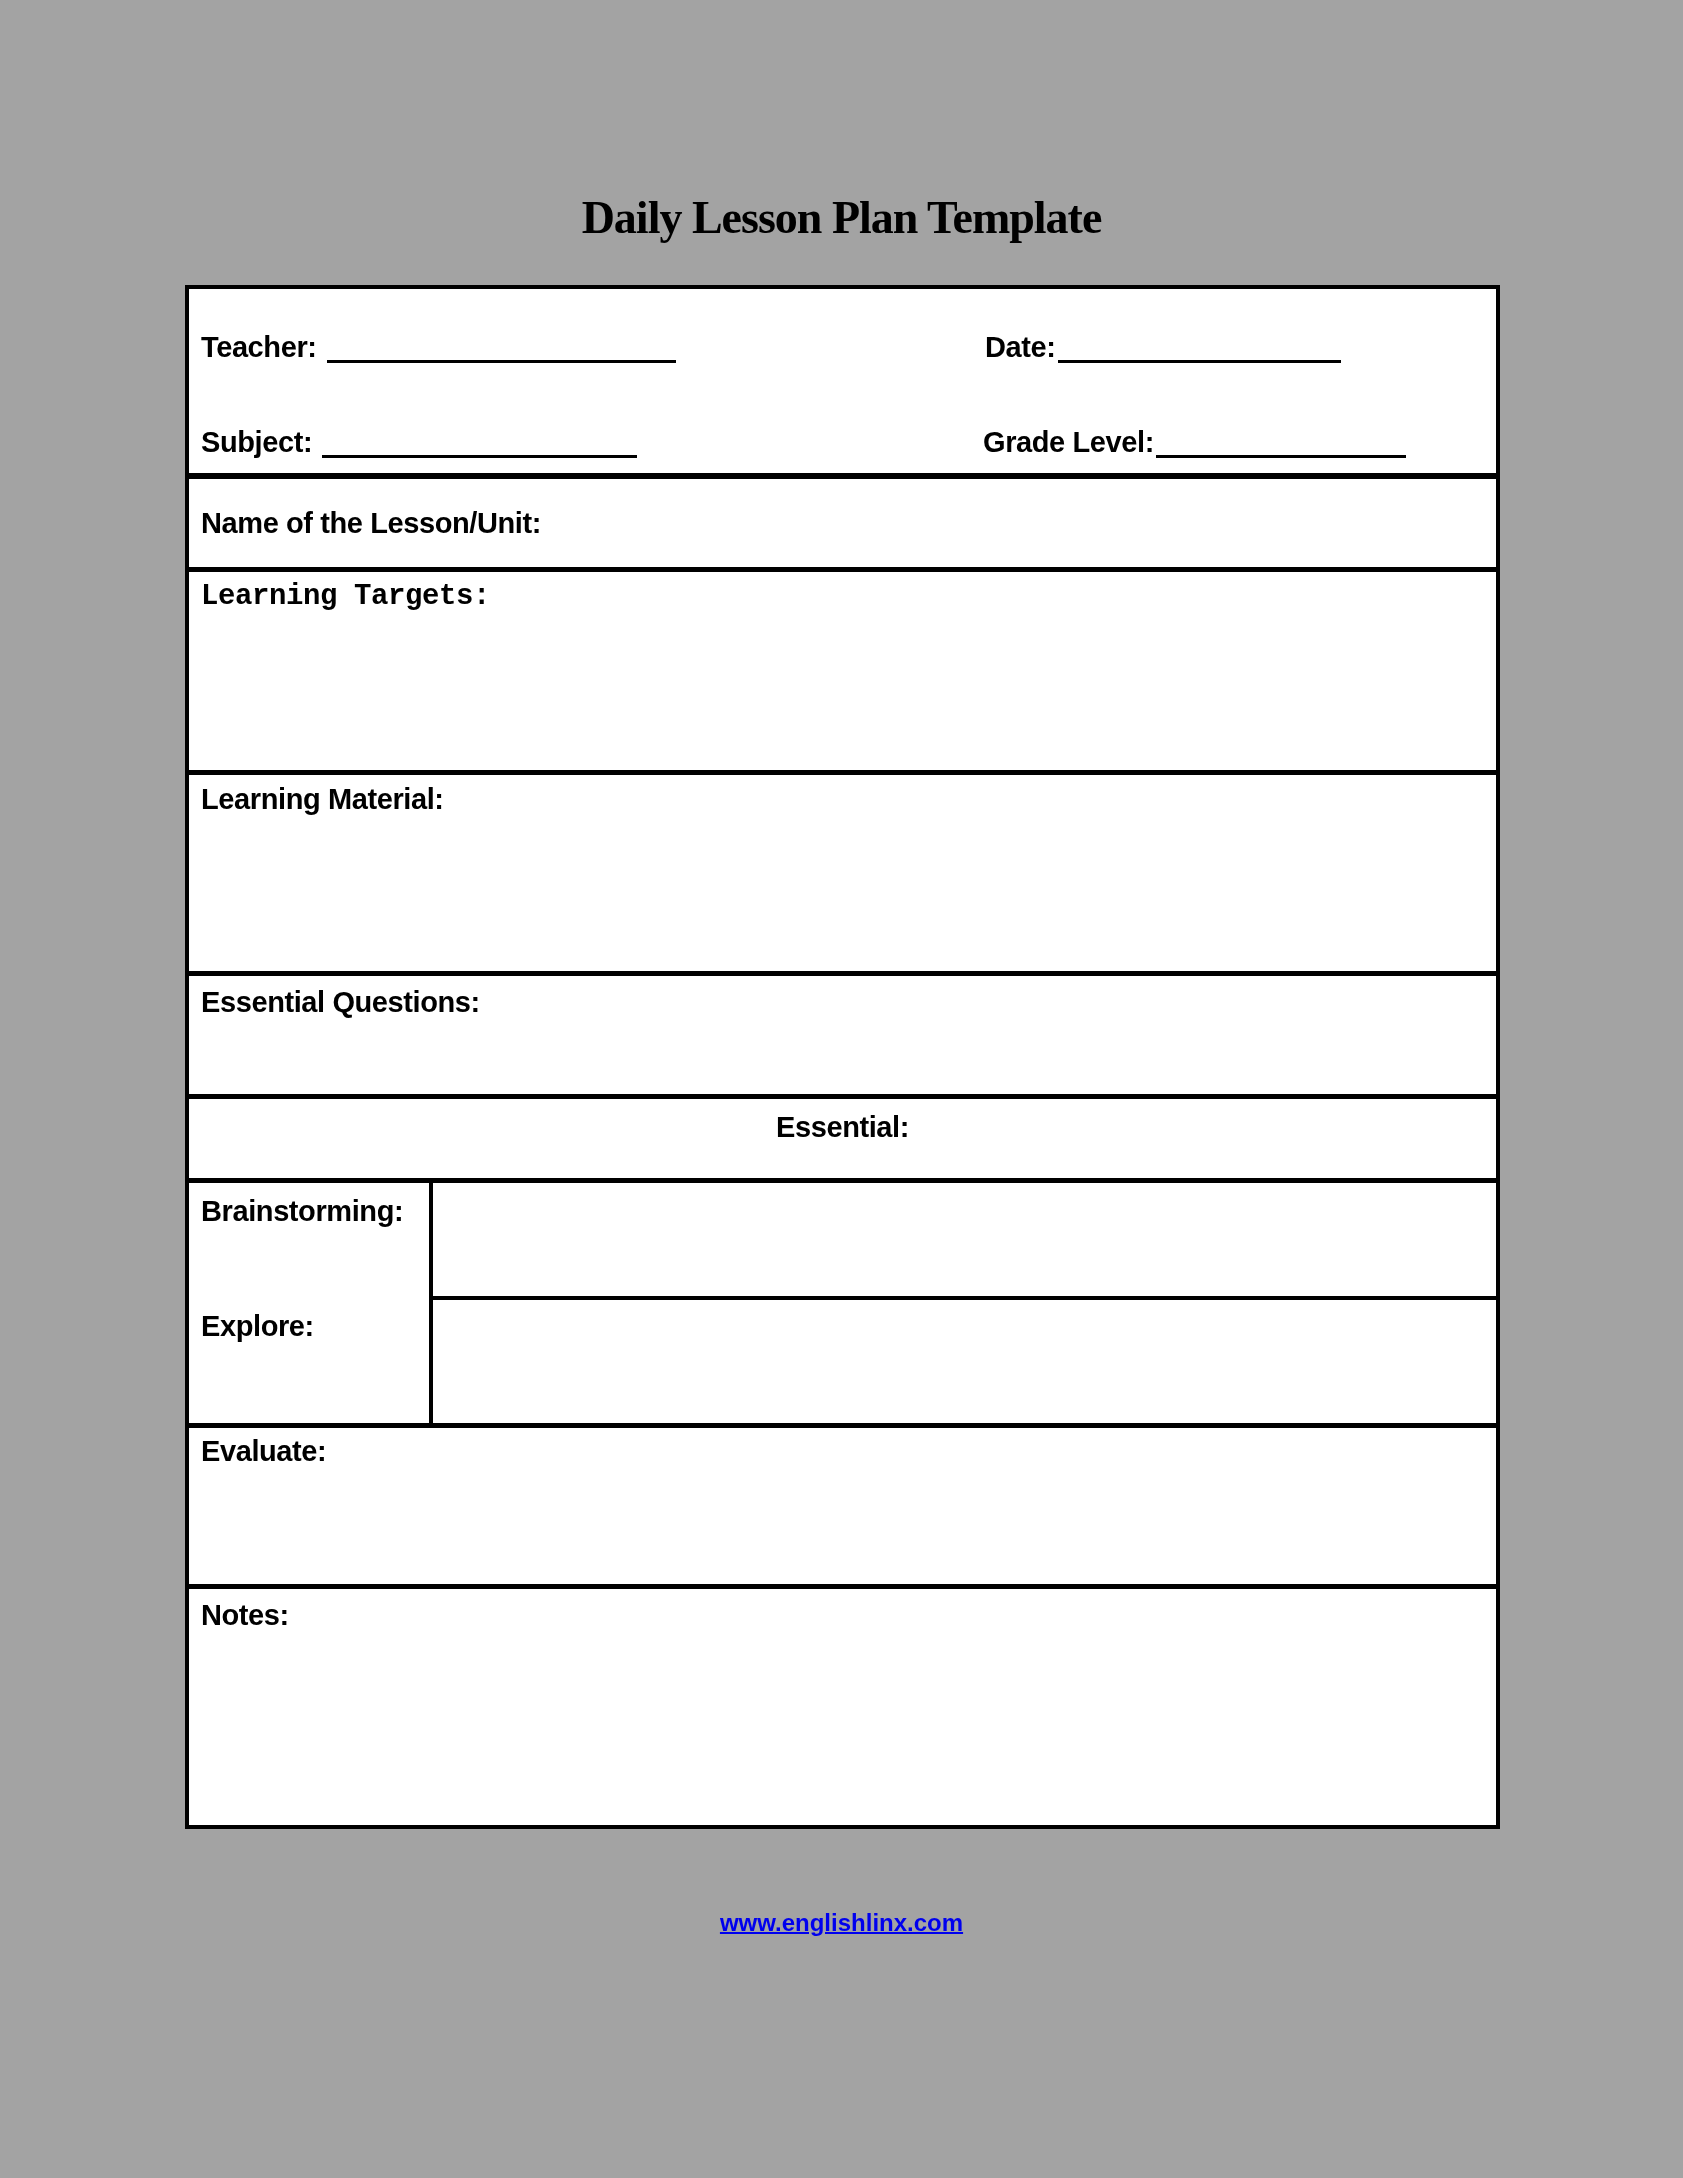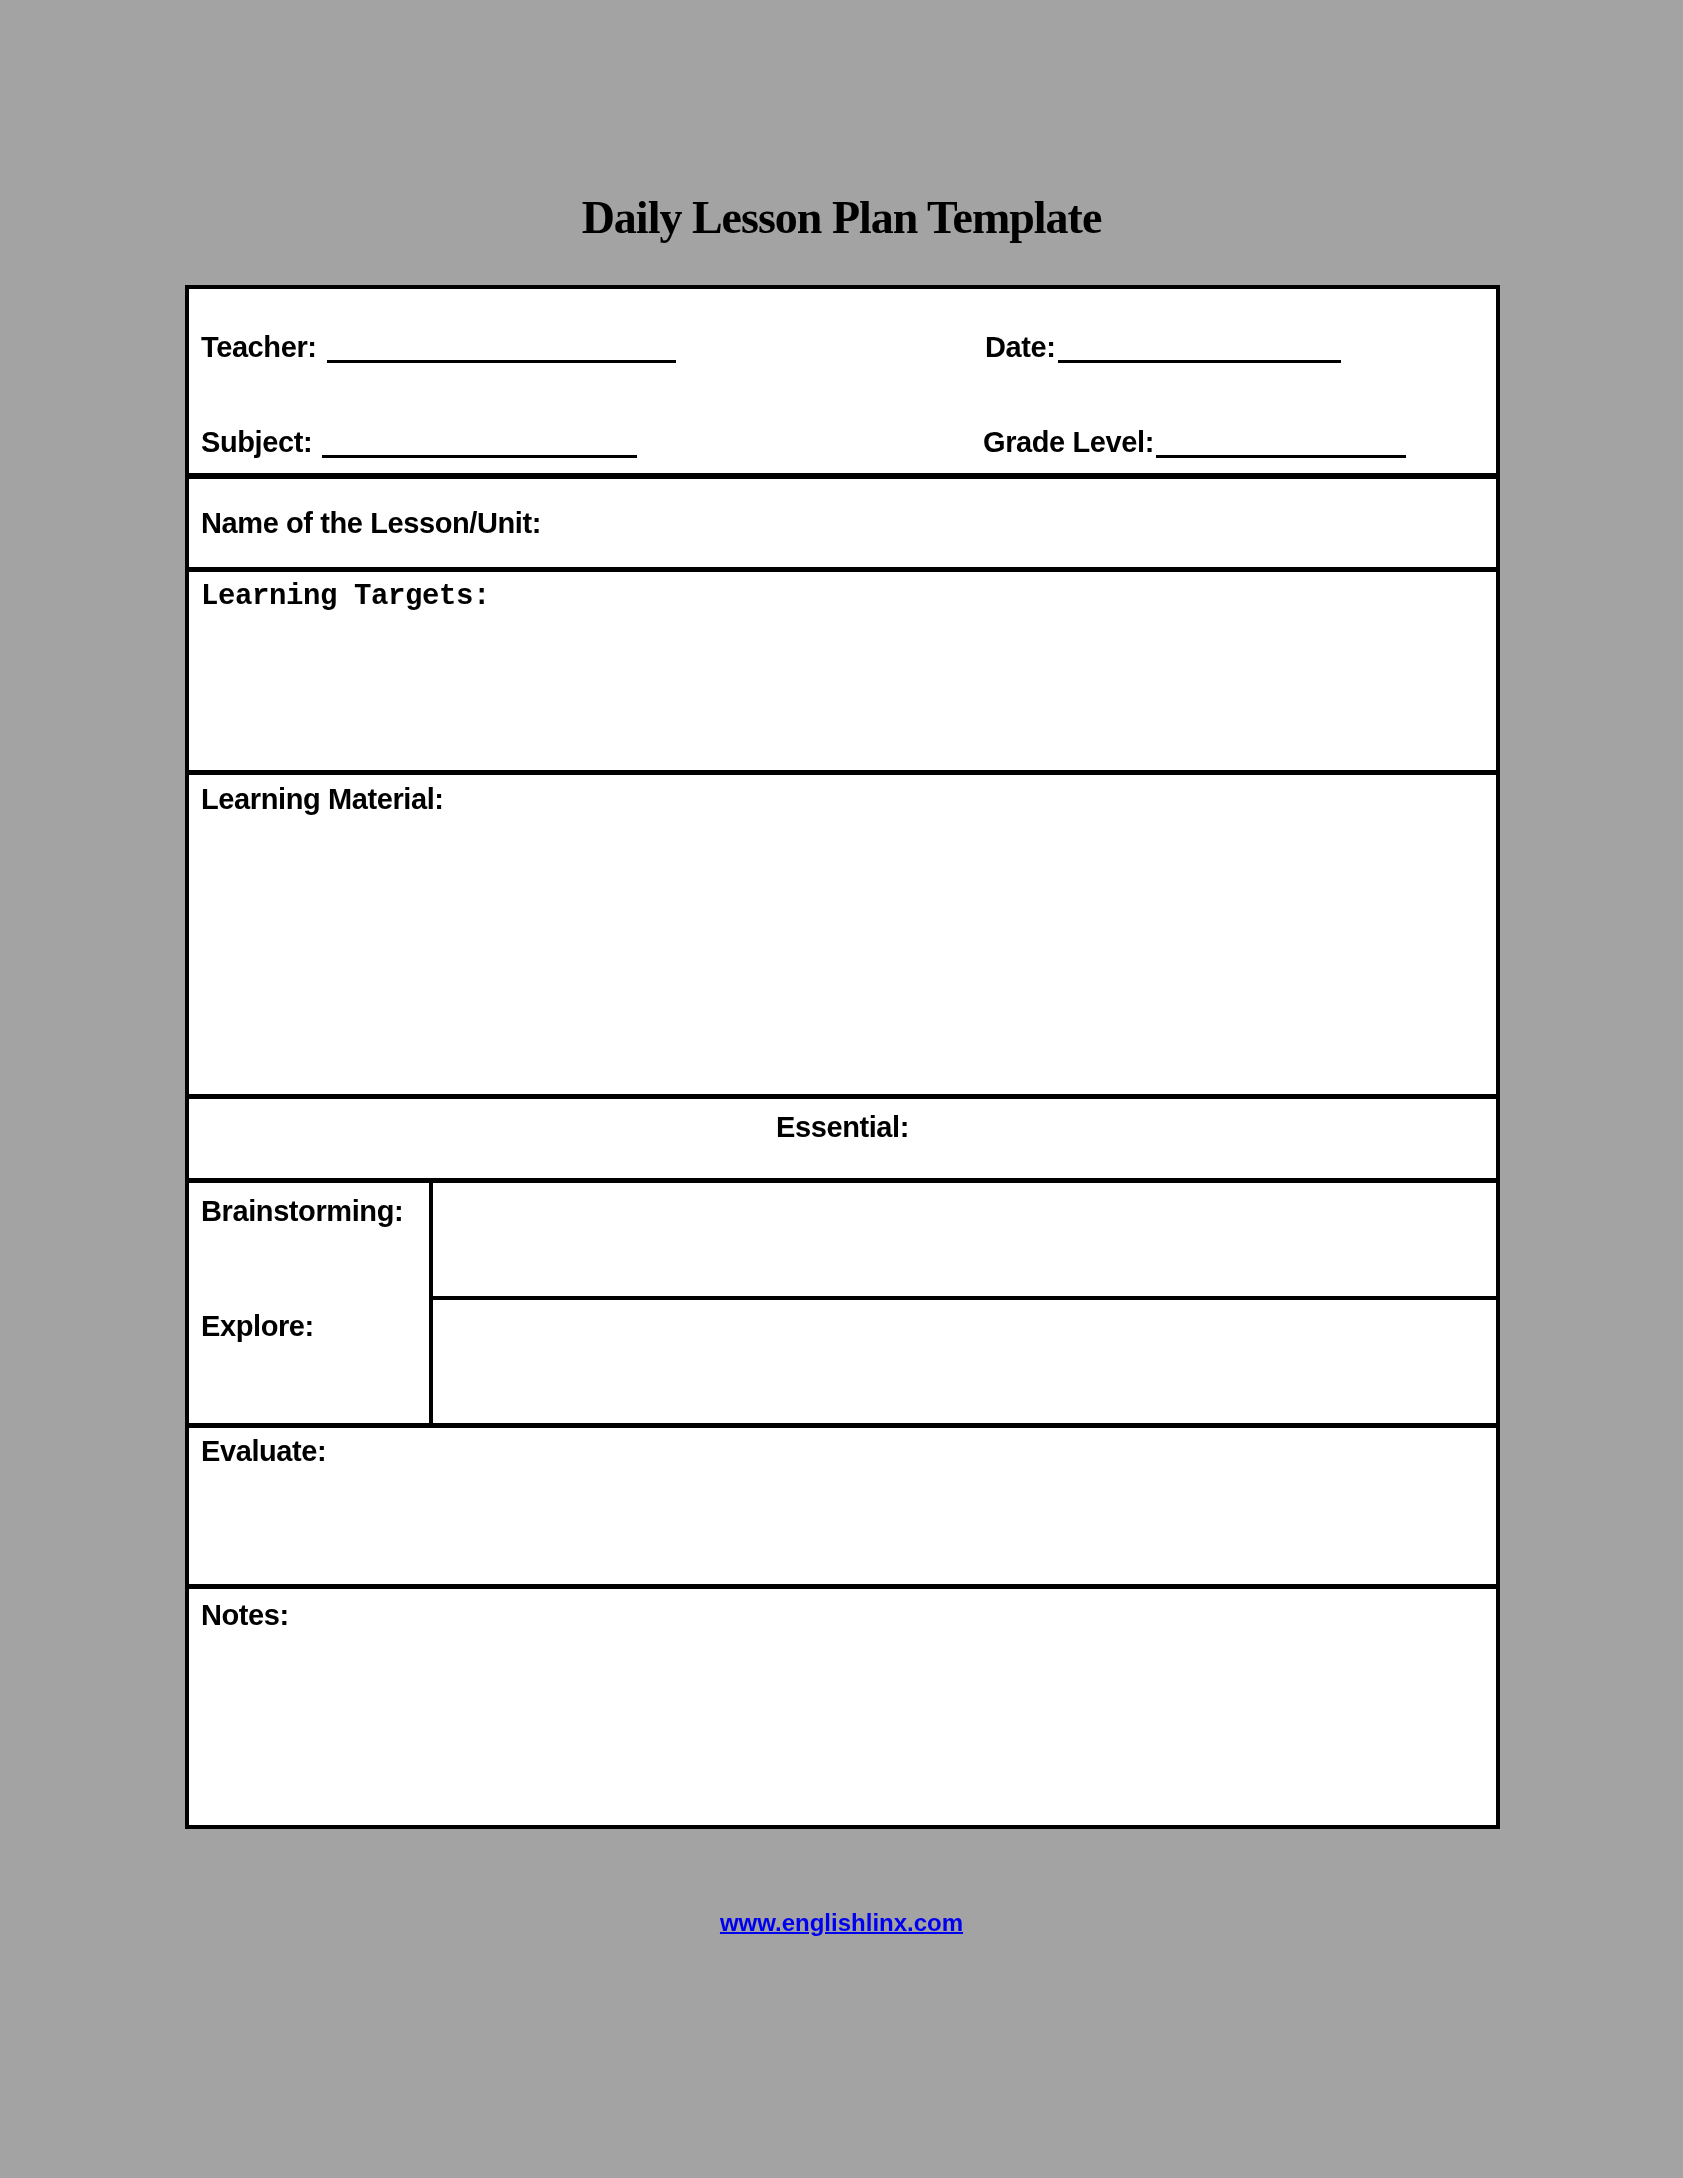--- a/index.html
+++ b/index.html
@@ -176,20 +176,23 @@
     </div>
 
     <div class="row row-targets row-bt5">
       <span class="lbl section-label targets-label">Learning Targets:</span>
     </div>
 
     <div class="row row-material row-bt5">
       <span class="lbl section-label material-label">Learning Material:</span>
     </div>
 
+    <div class="row row-questions row-bt5">
+      <span class="lbl section-label questions-label">Essential Questions:</span>
+    </div>
 
     <div class="row row-strat-head row-bt5">
       <span class="lbl strat-head-label">Essential:</span>
     </div>
 
     <div class="row row-strat-body row-bt5">
       <div class="strat-label-col">
         <span class="lbl brainstorming-label">Brainstorming:</span>
         <span class="lbl explore-label">Explore:</span>
       </div>

